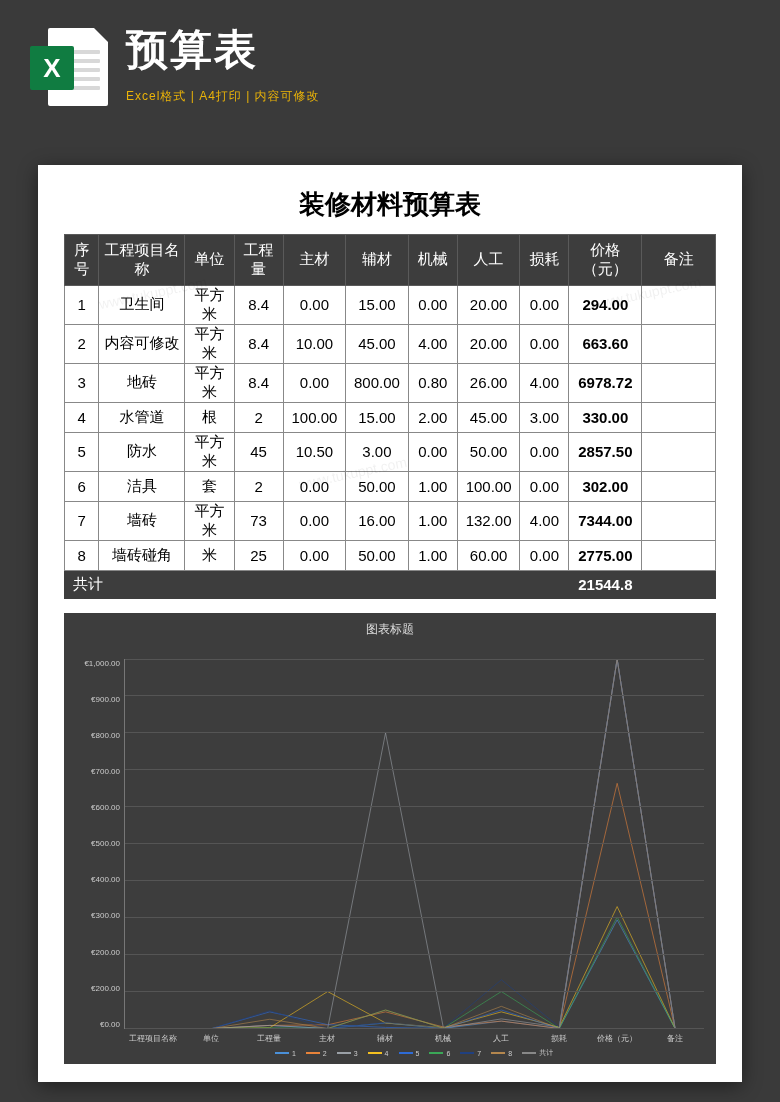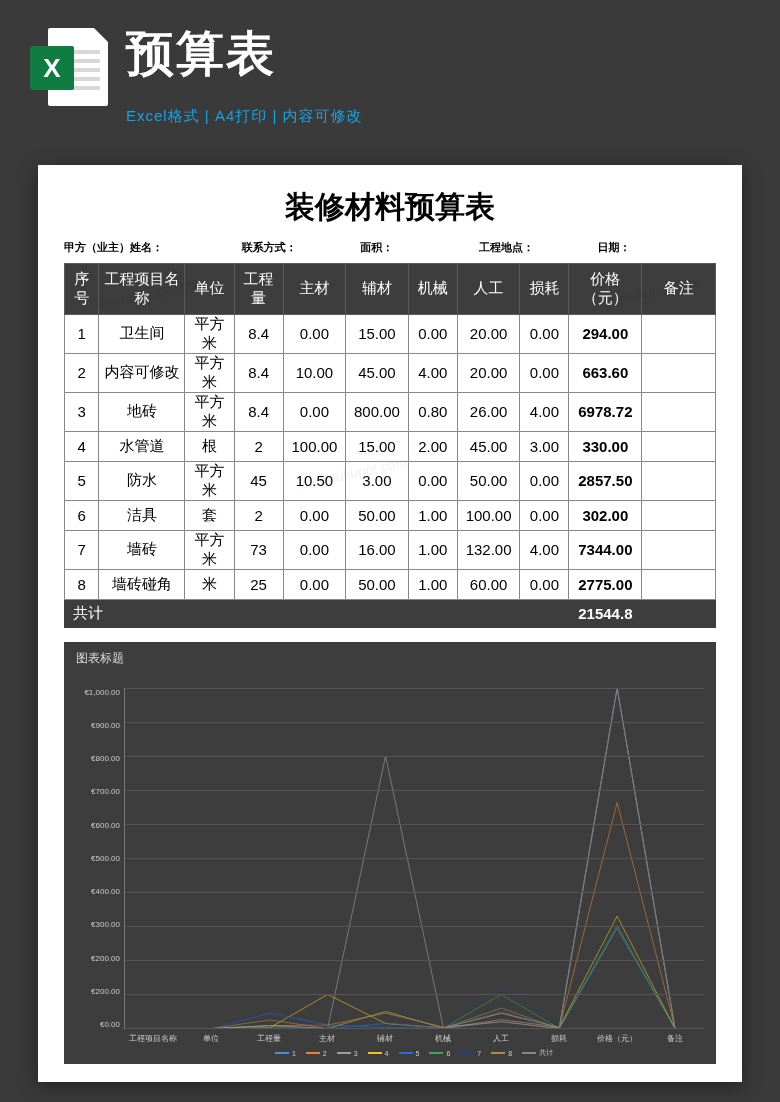--- a/index.html
+++ b/index.html
@@ -55,44 +55,44 @@
     display: flex;
     align-items: center;
     justify-content: center;
     font-size: 26px;
     font-weight: bold;
     border-radius: 2px;
     font-family: Arial, sans-serif;
   }
   .header-text h1 {
     color: #fff;
-    font-size: 48px;
+    font-size: 42px;
     font-weight: 700;
     letter-spacing: 2px;
   }
   .header-text .sub {
-    color: #0ea5e9;
-    font-size: 15px;
-    margin-top: 21px;
+    color: #eab308;
+    font-size: 12px;
+    margin-top: 10px;
     letter-spacing: 1px;
   }
   .paper {
     position: absolute;
     left: 38px; right: 38px;
     top: 165px;
     bottom: 20px;
     background: #fff;
     box-shadow: 0 4px 18px rgba(0,0,0,.45);
     padding: 22px 26px 18px 26px;
     display: flex;
     flex-direction: column;
   }
   .doc-title {
     text-align: center;
-    font-size: 30px;
+    font-size: 26px;
     font-weight: 700;
     margin-bottom: 12px;
   }
   .meta-row {
     display: flex;
     font-size: 11px;
     font-weight: 600;
     margin-bottom: 8px;
     gap: 0;
   }
@@ -130,20 +130,21 @@
   .chart-wrap {
     margin-top: 14px;
     background: #3d3d3d;
     flex: 1;
     padding: 8px 12px 6px 12px;
     display: flex;
     flex-direction: column;
   }
   .chart-title {
     color: #ddd;
+    text-align: center;
     font-size: 12px;
     margin-bottom: 6px;
   }
   .plot-row { flex: 1; display: flex; margin-top: 15px; }
   .yaxis {
     width: 48px;
     display: flex;
     flex-direction: column;
     justify-content: space-between;
     font-size: 8px;
@@ -212,27 +213,20 @@
   </div>
 </div>
 
 <div class="paper">
   <div class="watermark" style="top:120px;left:60px">www.tukuppt.com</div>
   <div class="watermark" style="top:120px;right:40px">www.tukuppt.com</div>
   <div class="watermark" style="top:300px;left:260px">www.tukuppt.com</div>
 
   <div class="doc-title">装修材料预算表</div>
 
-  <div class="meta-row">
-    <span>甲方（业主）姓名：</span>
-    <span>联系方式：</span>
-    <span>面积：</span>
-    <span>工程地点：</span>
-    <span>日期：</span>
-  </div>
 
   <table class="budget">
     <thead>
         <tr id="thead-row">
           <th style="width: 28px;">序号</th>
           <th style="width: 70px;">工程项目名称</th>
           <th style="width: 40px;">单位</th>
           <th style="width: 40px;">工程量</th>
           <th style="width: 44px;">主材</th>
           <th style="width: 44px;">辅材</th>

